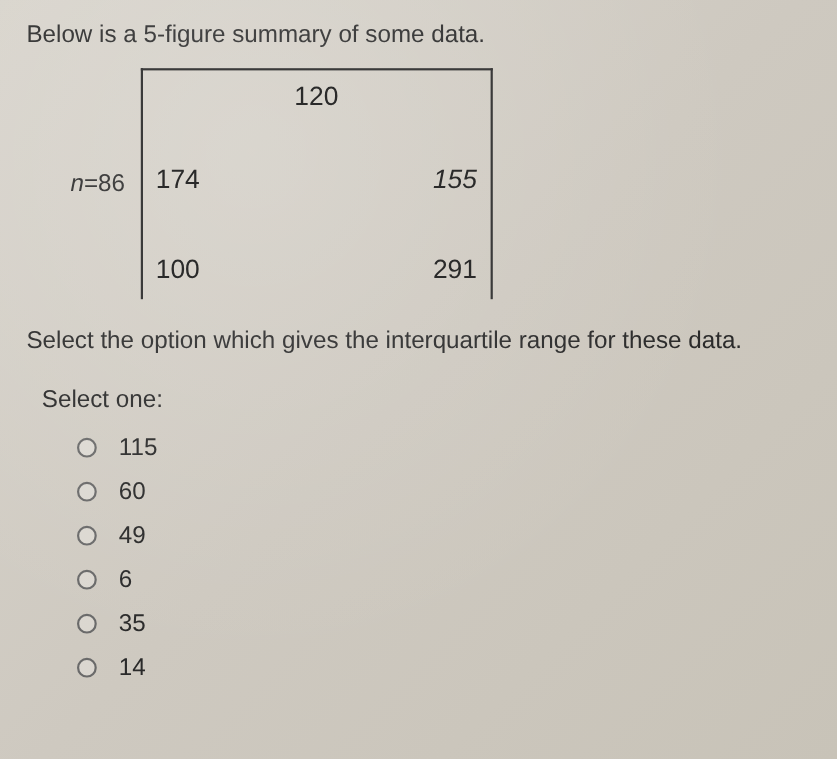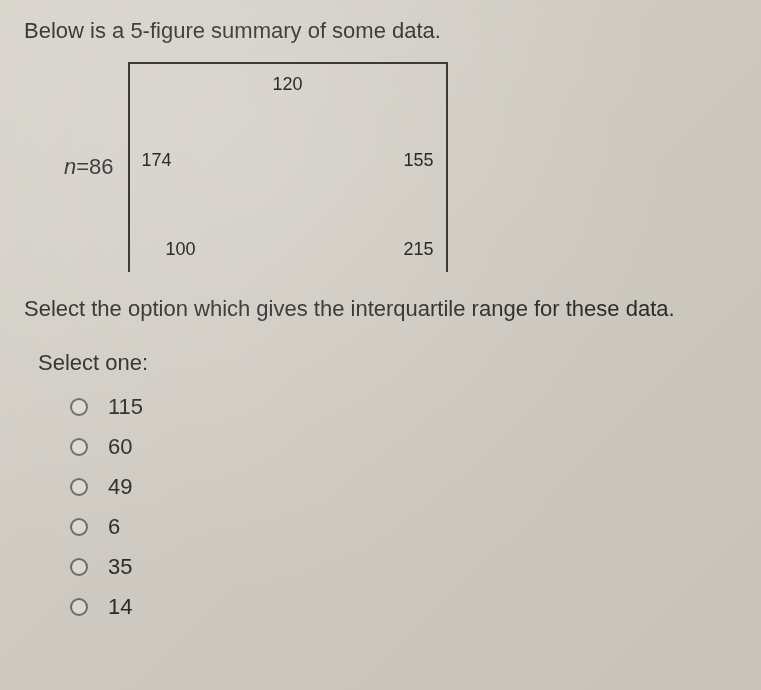--- a/index.html
+++ b/index.html
@@ -40,27 +40,27 @@
     .boxplot {
       position: relative;
       width: 320px;
       height: 210px;
       border-left: 2px solid #3a3a3a;
       border-right: 2px solid #3a3a3a;
       border-top: 2px solid #3a3a3a;
     }
     .bp-val {
       position: absolute;
-      font-size: 18px;
+      font-size: 24px;
       color: #2a2a2a;
     }
     .v-median { top: 10px; left: 50%; transform: translateX(-50%); }
     .v-q1 { top: 86px; left: 12px; }
-    .v-q3 { top: 86px; right: 12px; }
-    .v-min { bottom: 12px; left: 12px; margin-left: 24px; }
+    .v-q3 { top: 86px; right: 12px; font-style: italic; }
+    .v-min { bottom: 12px; left: 12px; }
     .v-max { bottom: 12px; right: 12px; }
     .prompt2 {
       font-size: 22px;
       margin-bottom: 28px;
     }
     .selectone {
       font-size: 22px;
       margin-left: 14px;
       margin-bottom: 18px;
     }
@@ -93,21 +93,21 @@
 
 <div class="boxwrap">
   <div class="nlabel">
     <span>n</span><span class="eq">=86</span>
   </div>
   <div class="boxplot">
     <div class="bp-val v-median">120</div>
     <div class="bp-val v-q1">174</div>
     <div class="bp-val v-q3">155</div>
     <div class="bp-val v-min">100</div>
-    <div class="bp-val v-max">215</div>
+    <div class="bp-val v-max">291</div>
   </div>
 </div>
 
 <div class="prompt2">Select the option which gives the interquartile range for these data.</div>
 
 <div class="selectone">Select one:</div>
 
 <div class="options">
   <div class="opt">
     <div class="radio"></div>

